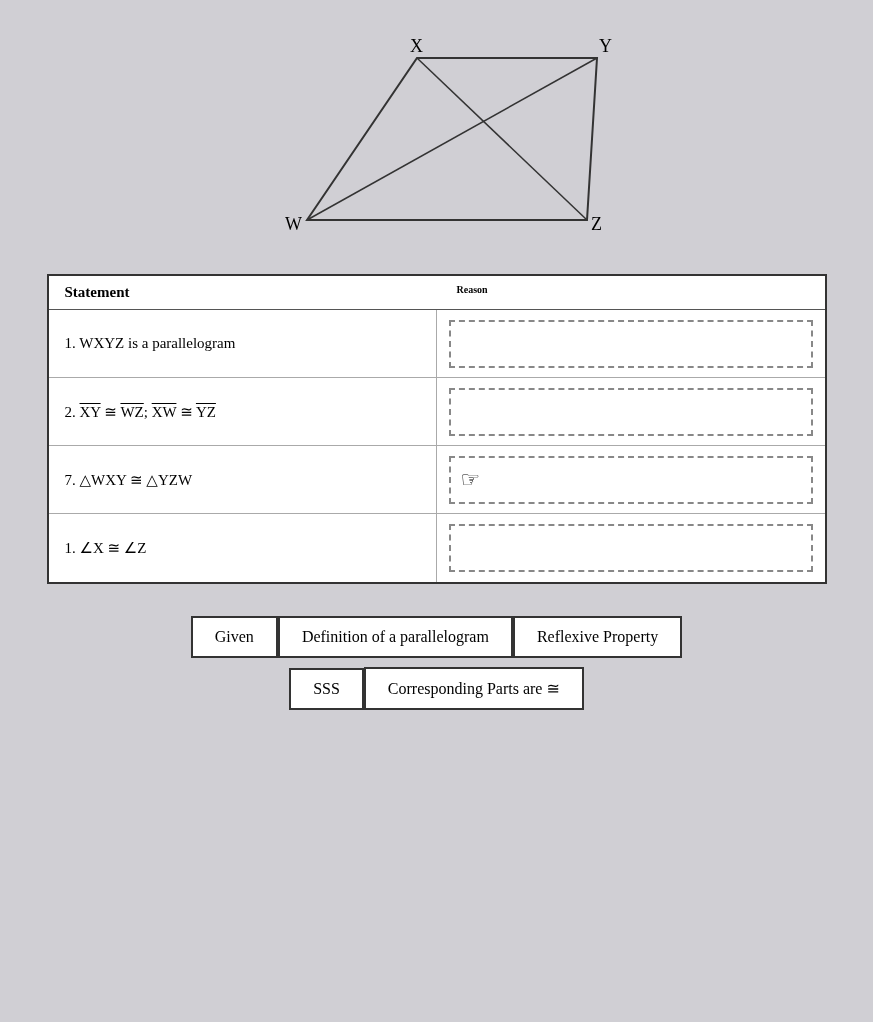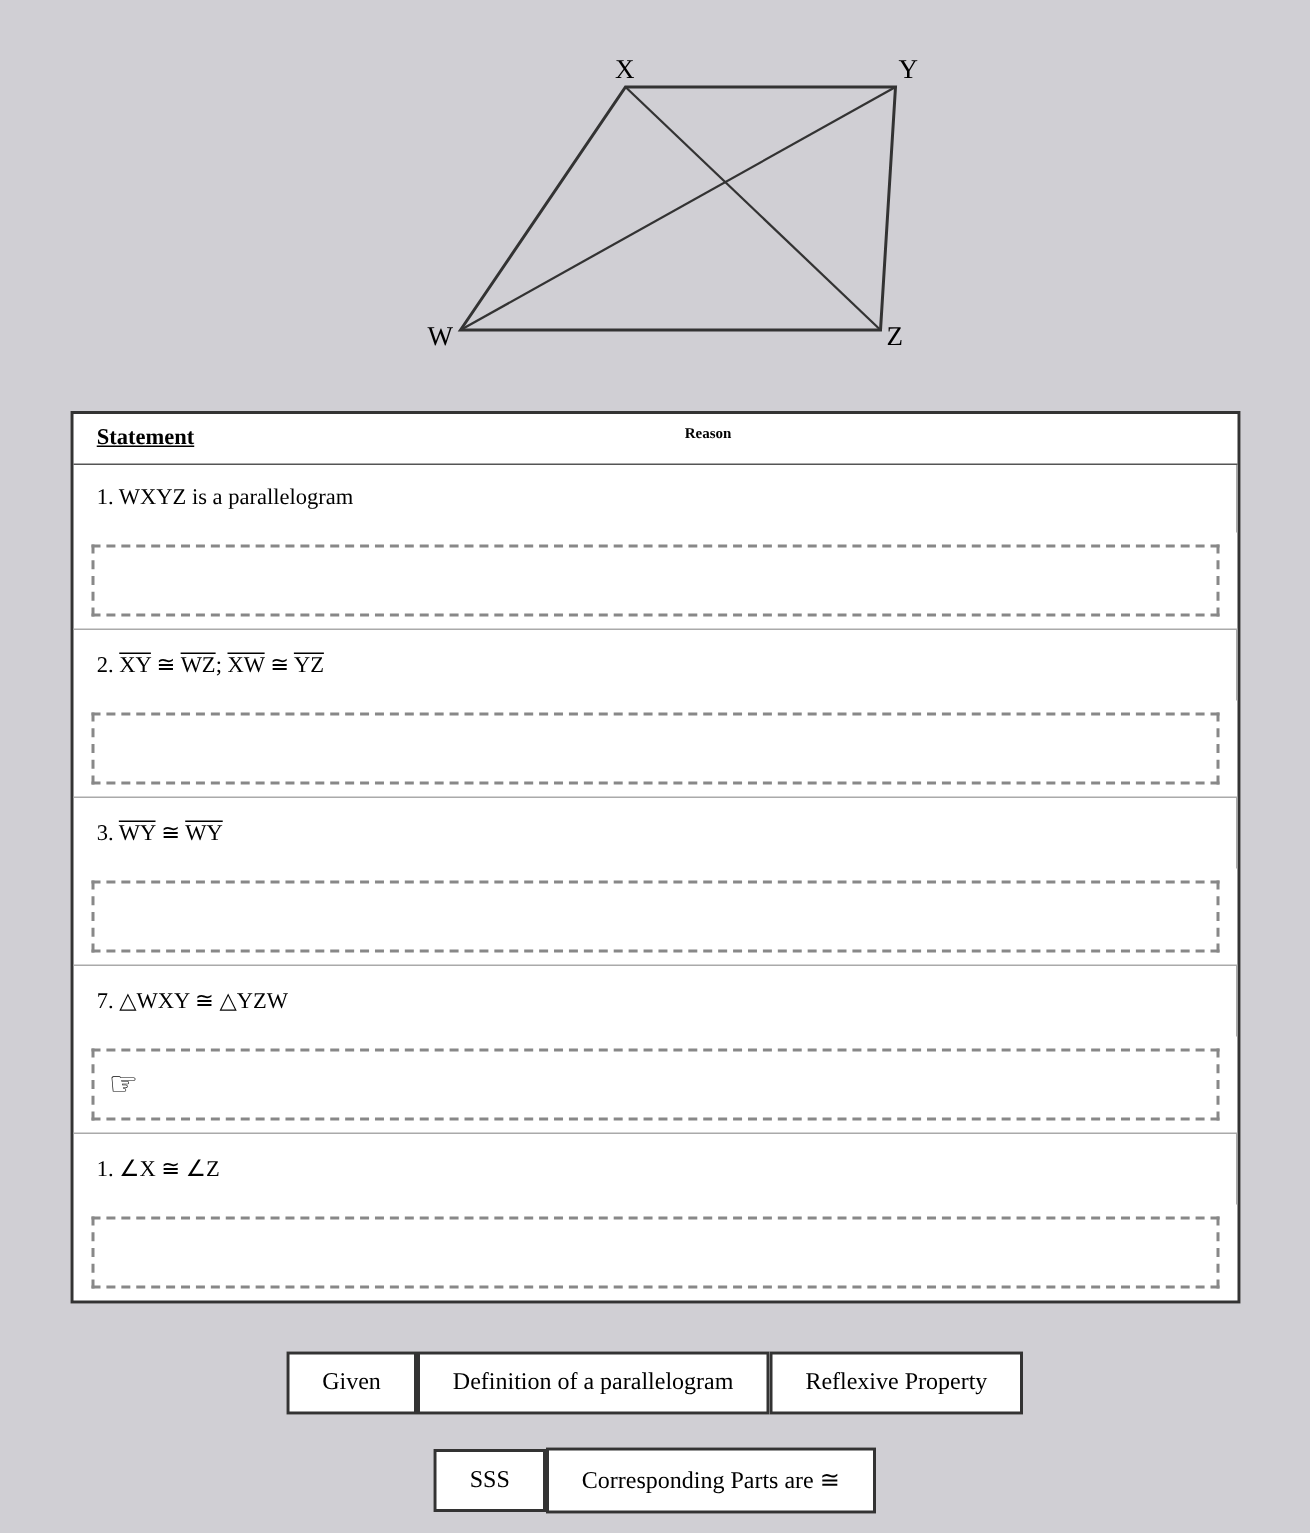--- a/index.html
+++ b/index.html
@@ -40,32 +40,31 @@
     .proof-header {
       display: grid;
       grid-template-columns: 1fr 1fr;
       border-bottom: 1px solid #555;
       padding: 8px 16px;
     }
 
     .proof-header-statement {
       font-weight: bold;
       font-size: 15px;
-      text-decoration: underline;
     }
 
     .proof-header-reason {
       font-weight: bold;
       font-size: 10px;
       padding-left: 20px;
     }
 
     .proof-row {
       display: grid;
-      grid-template-columns: 1fr;
+      grid-template-columns: 1fr 1fr;
       min-height: 68px;
       border-bottom: 1px solid #aaa;
     }
 
     .proof-row:last-child {
       border-bottom: none;
     }
 
     .proof-statement {
       padding: 14px 16px;
@@ -95,21 +94,21 @@
     
     .cursor-icon {
       font-size: 22px;
     }
 
     
     .answer-buttons {
       display: flex;
       flex-direction: column;
       align-items: center;
-      gap: 22px;
+      gap: 9px;
       width: 780px;
     }
 
     .button-row {
       display: flex;
       gap: 0;
       align-items: center;
     }
 
     .answer-btn {
@@ -167,30 +166,20 @@
       <span>
         2. <span class="overline">XY</span> ≅ <span class="overline">WZ</span>;
            <span class="overline">XW</span> ≅ <span class="overline">YZ</span>
       </span>
     </div>
     <div class="proof-reason">
       <div class="dashed-box"></div>
     </div>
   </div>
 
-  <div class="proof-row">
-    <div class="proof-statement">
-      <span>
-        3. <span class="overline">WY</span> ≅ <span class="overline">WY</span>
-      </span>
-    </div>
-    <div class="proof-reason">
-      <div class="dashed-box"></div>
-    </div>
-  </div>
 
   <div class="proof-row">
     <div class="proof-statement">
       <span>7. △WXY ≅ △YZW</span>
     </div>
     <div class="proof-reason">
       <div class="dashed-box">
         <span class="cursor-icon">☞</span>
       </div>
     </div>

